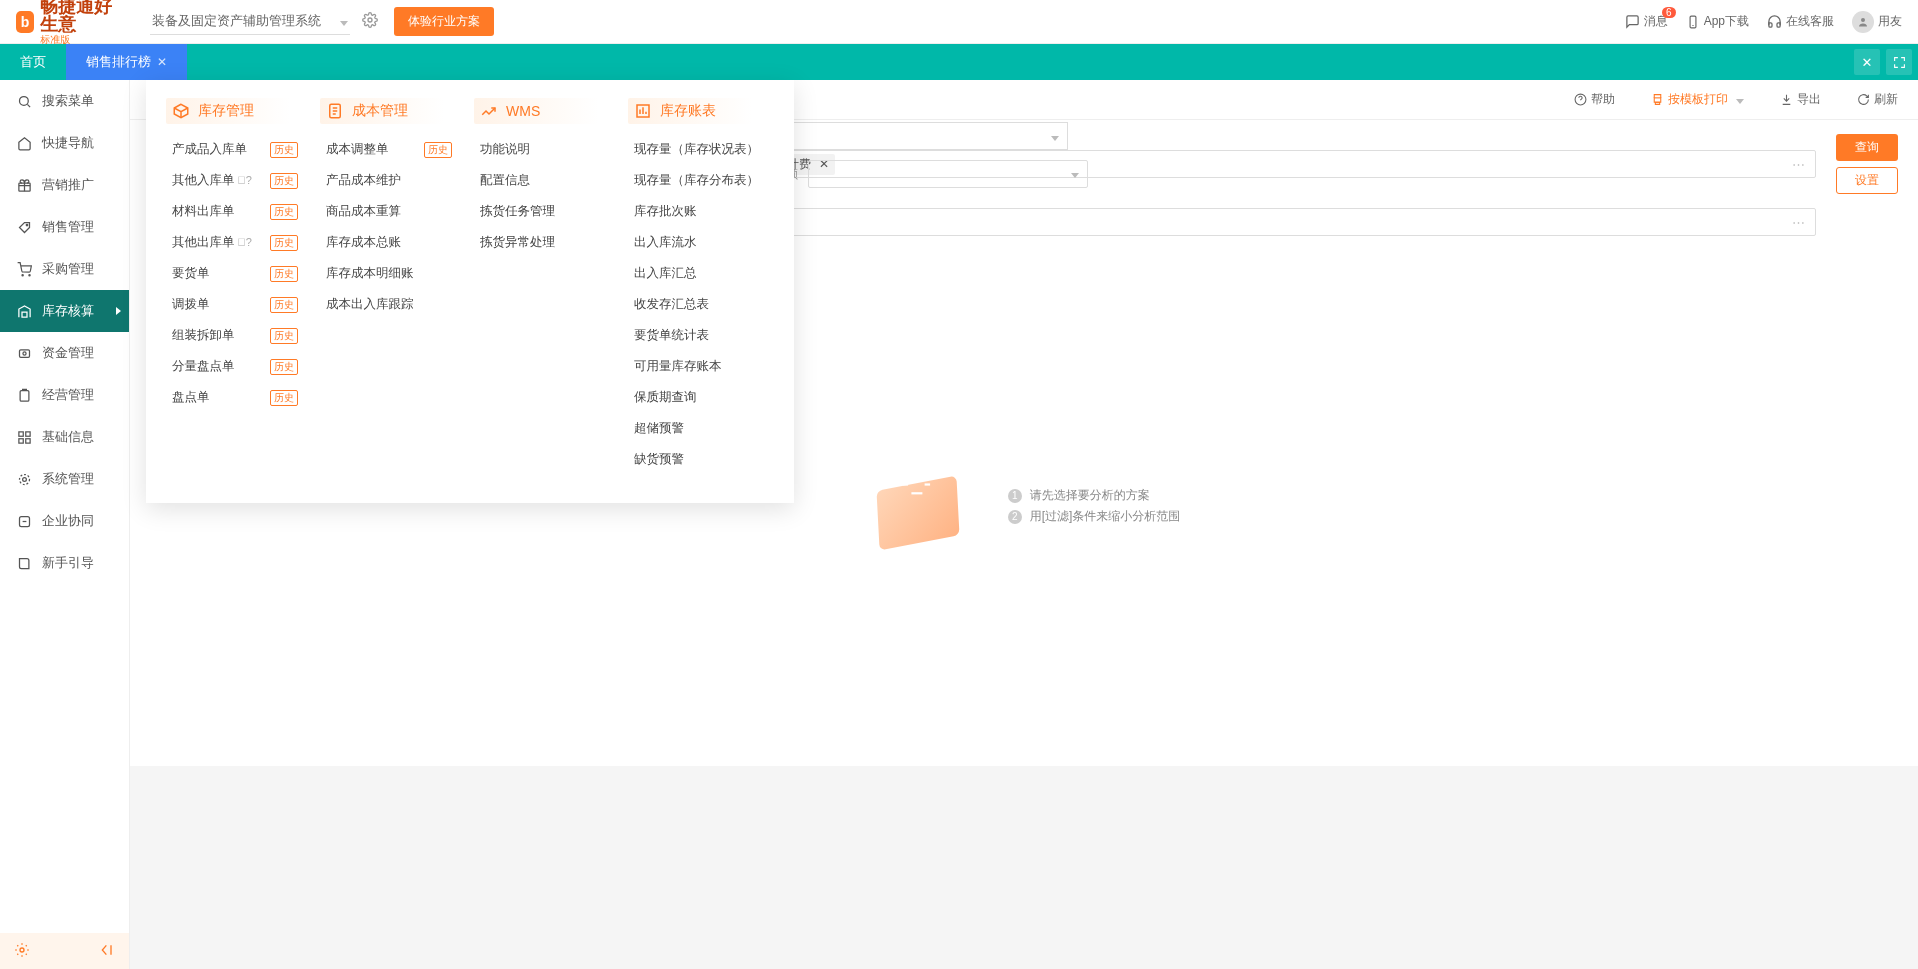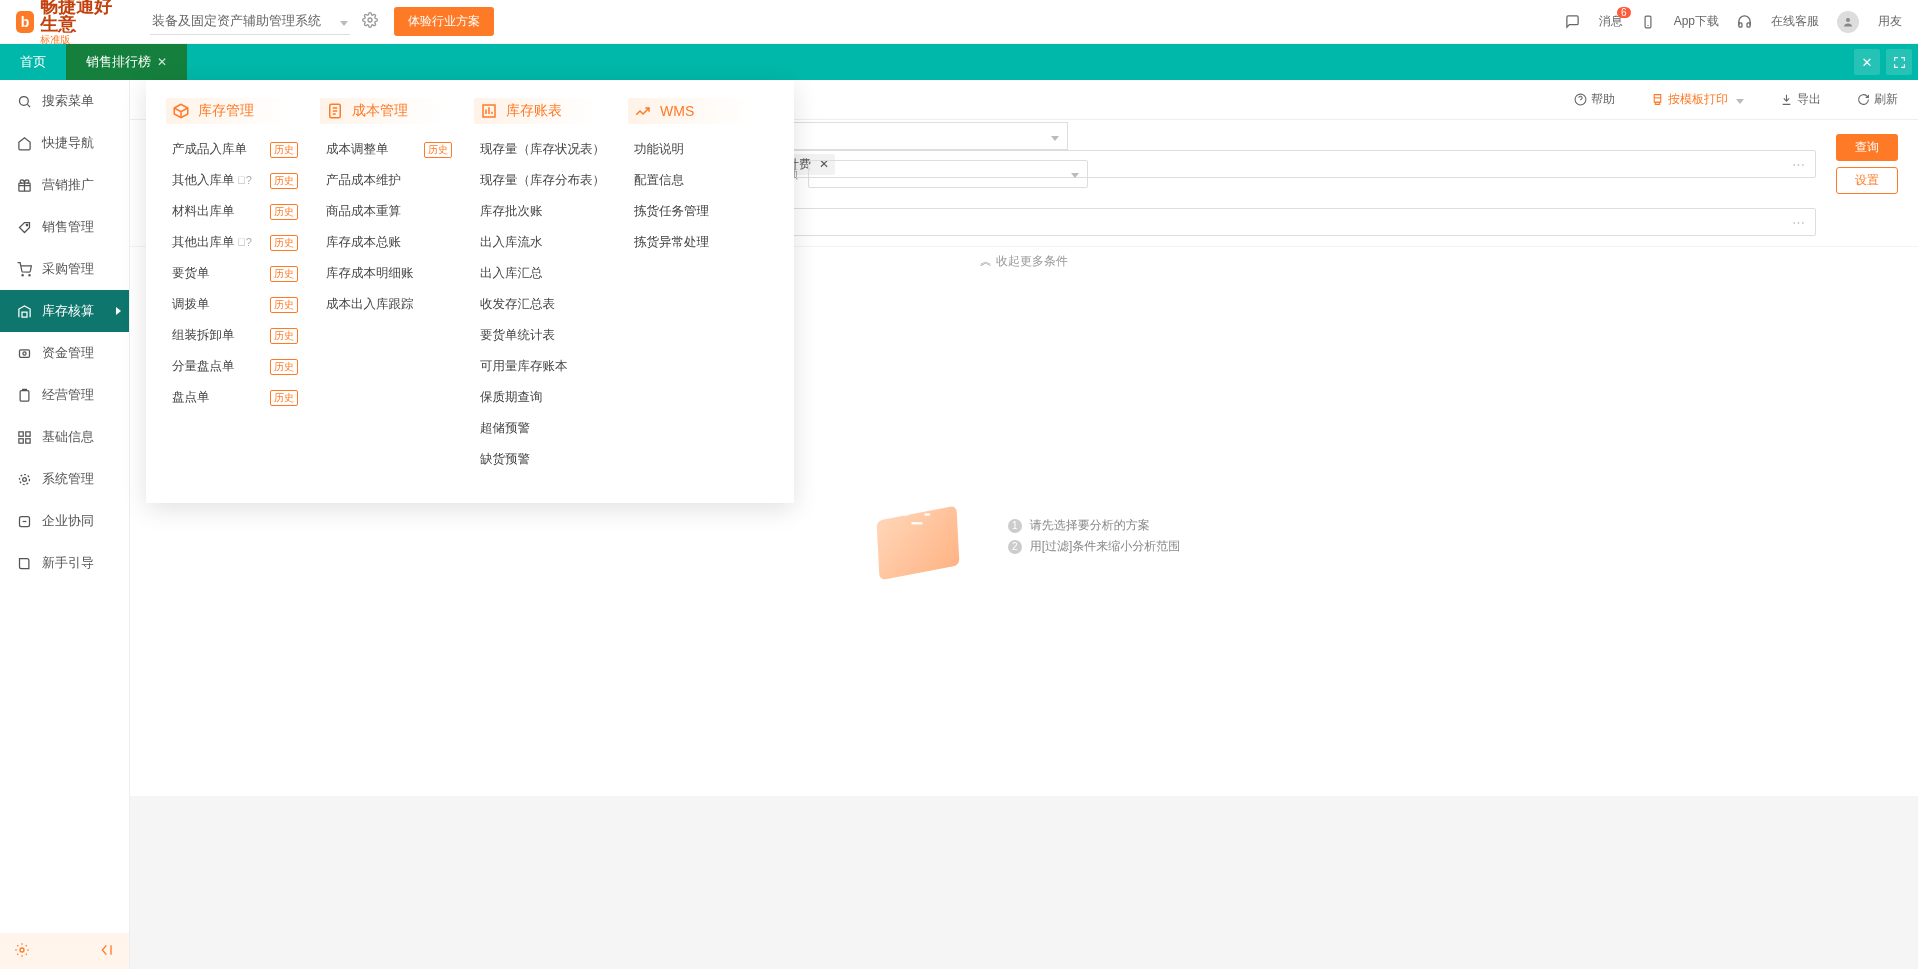--- a/index.html
+++ b/index.html
@@ -8,29 +8,29 @@
     
     .app-header { display: flex; align-items: center; height: 44px; padding: 0 16px; border-bottom: 1px solid #eee; }
     .logo-block { display: flex; align-items: center; gap: 6px; width: 114px; }
     .logo-mark { width: 22px; height: 22px; background: #ff7a26; border-radius: 5px; display:flex;align-items:center;justify-content:center;color:#fff;font-weight:bold;font-size:14px; }
     .logo-text { font-size: 18px; color: #c2410c; font-weight: 600; line-height: 1; }
     .logo-sub { font-size: 10px; color: #ff7a26; }
     .system-select { margin-left: 20px; display:flex; align-items:center; gap:8px; border-bottom:1px solid #ddd; padding:4px 2px; width:200px; justify-content:space-between; color:#666; }
     .gear-btn { margin-left: 12px; color:#999; }
     .try-btn { margin-left: 16px; background:#ff7a26; color:#fff; padding:6px 14px; border-radius:3px; font-size:12px; }
     .header-right { margin-left:auto; display:flex; align-items:center; gap:18px; color:#666; font-size:12px; }
-    .hr-item { display:flex; align-items:center; gap:19px; position:relative; }
+    .hr-item { display:flex; align-items:center; gap:4px; position:relative; }
     .badge { position:absolute; top:-6px; right:-8px; background:#ff5a3c; color:#fff; border-radius:8px; font-size:10px; padding:0 4px; }
     .avatar { width:22px;height:22px;border-radius:50%;background:#ddd;display:flex;align-items:center;justify-content:center;color:#888;font-size:12px; }
 
     
     .tab-strip { height:36px; background:#00b8a9; display:flex; align-items:center; color:#fff; position:relative; }
     .tab { padding:0 20px; height:100%; display:flex; align-items:center; gap:6px; font-size:13px; }
     .tab.home { }
-    .tab.active { background:#15803d; }
+    .tab.active { background:#3b82f6; }
     .tab .close { font-size:12px; opacity:.8; }
     .tab-strip-right { margin-left:auto; display:flex; gap:6px; padding-right:6px;}
     .tab-strip-right .sq { width:26px;height:26px;display:flex;align-items:center;justify-content:center;border-radius:2px;background:rgba(255,255,255,.15); }
 
     
     .layout { display:flex; height:calc(100vh - 80px); }
     .sidebar { width:130px; background:#fff; border-right:1px solid #eee; display:flex; flex-direction:column; }
     .side-item { display:flex; align-items:center; gap:10px; padding:12px 16px; color:#555; font-size:13px; position:relative; }
     .side-item.active { background:#0f766e; color:#fff; }
     .side-item.active::after { content:""; position:absolute; right:8px; width:0;height:0;border-left:5px solid #fff;border-top:4px solid transparent;border-bottom:4px solid transparent; }
@@ -341,23 +341,20 @@
     <div style="position:absolute; left:648px; top:80px; display:flex; align-items:center; color:#999; font-size:12px;">
        <span style="margin-left:-4px;">金额</span>
        <div style="width:280px;height:28px;border:1px solid #ddd;border-radius:2px;margin-left:10px;display:flex;align-items:center;justify-content:flex-end;padding-right:8px;">
           <span class="chev"></span>
         </div>
     </div>
     <div style="position:absolute; left:648px; top:42px; width:290px;height:28px;border:1px solid #ddd;border-left:none;display:flex;align-items:center;justify-content:flex-end;padding-right:8px;background:#fff;">
         <span class="chev"></span>
       </div>
 
-    <div class="collapse-bar">
-      <span style="margin-right:4px;">︽</span><span>收起更多条件</span>
-    </div>
 
     <div class="empty-state">
       <div class="empty-illus">
         <div class="box"></div>
         <svg class="face" viewBox="0 0 40 20">
             <rect x="6" y="4" width="5" height="2" fill="#fff"></rect>
             <rect x="26" y="4" width="5" height="2" fill="#fff"></rect>
             <rect x="14" y="12" width="10" height="2" fill="#fff"></rect>
           </svg>
       </div>
@@ -446,20 +443,42 @@
             <span>库存成本明细账</span>
           </div>
         <div class="frow">
             <span>成本出入库跟踪</span>
           </div>
       </div>
 
       <div class="fcol">
         <div class="fcol-header">
           <svg width="18" height="18" viewBox="0 0 24 24" fill="none" stroke-width="2">
+              <path d="M3 17l5-5 4 4 8-8"></path>
+              <path d="M15 8h5v5"></path>
+            </svg>
+          <span>WMS</span>
+        </div>
+        <div class="frow">
+            <span>功能说明</span>
+          </div>
+        <div class="frow">
+            <span>配置信息</span>
+          </div>
+        <div class="frow">
+            <span>拣货任务管理</span>
+          </div>
+        <div class="frow">
+            <span>拣货异常处理</span>
+          </div>
+      </div>
+
+      <div class="fcol">
+        <div class="fcol-header">
+          <svg width="18" height="18" viewBox="0 0 24 24" fill="none" stroke-width="2">
               <path d="M4 4h16v16H4z"></path>
               <path d="M8 16V10M12 16V7M16 16v-3"></path>
             </svg>
           <span>库存账表</span>
         </div>
         <div class="frow">
             <span>现存量（库存状况表）</span>
           </div>
         <div class="frow">
             <span>现存量（库存分布表）</span>
@@ -485,38 +504,16 @@
         <div class="frow">
             <span>保质期查询</span>
           </div>
         <div class="frow">
             <span>超储预警</span>
           </div>
         <div class="frow">
             <span>缺货预警</span>
           </div>
       </div>
-
-      <div class="fcol">
-        <div class="fcol-header">
-          <svg width="18" height="18" viewBox="0 0 24 24" fill="none" stroke-width="2">
-              <path d="M3 17l5-5 4 4 8-8"></path>
-              <path d="M15 8h5v5"></path>
-            </svg>
-          <span>WMS</span>
-        </div>
-        <div class="frow">
-            <span>功能说明</span>
-          </div>
-        <div class="frow">
-            <span>配置信息</span>
-          </div>
-        <div class="frow">
-            <span>拣货任务管理</span>
-          </div>
-        <div class="frow">
-            <span>拣货异常处理</span>
-          </div>
-      </div>
     </div>
 
   </div>
 </div>
 
 </body></html>

